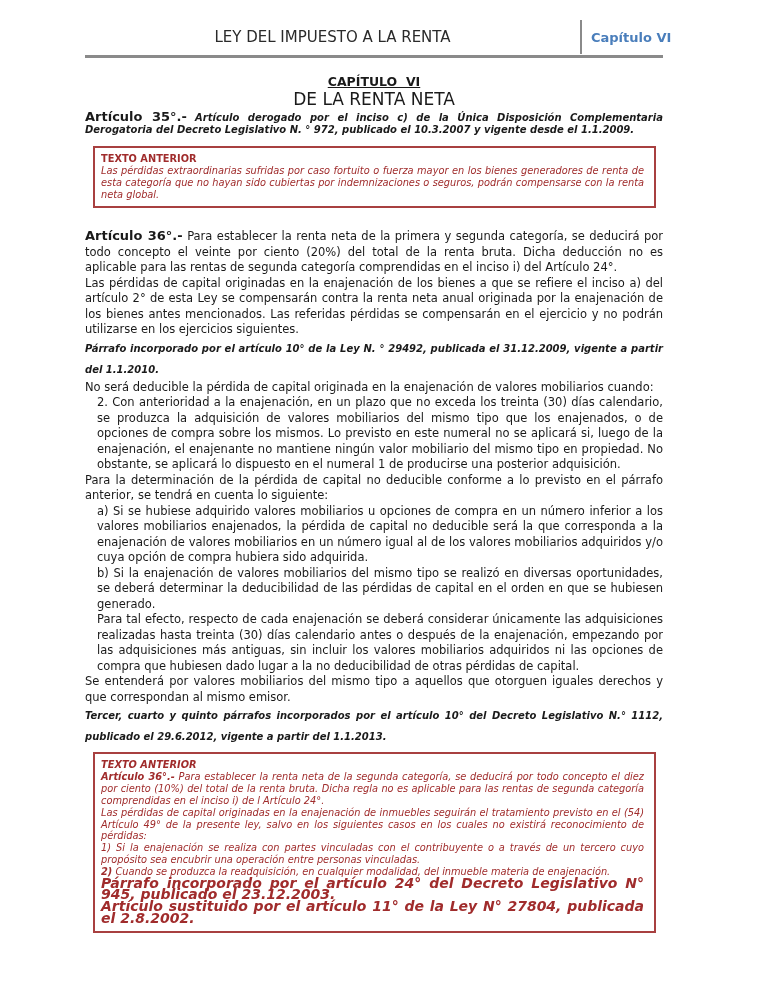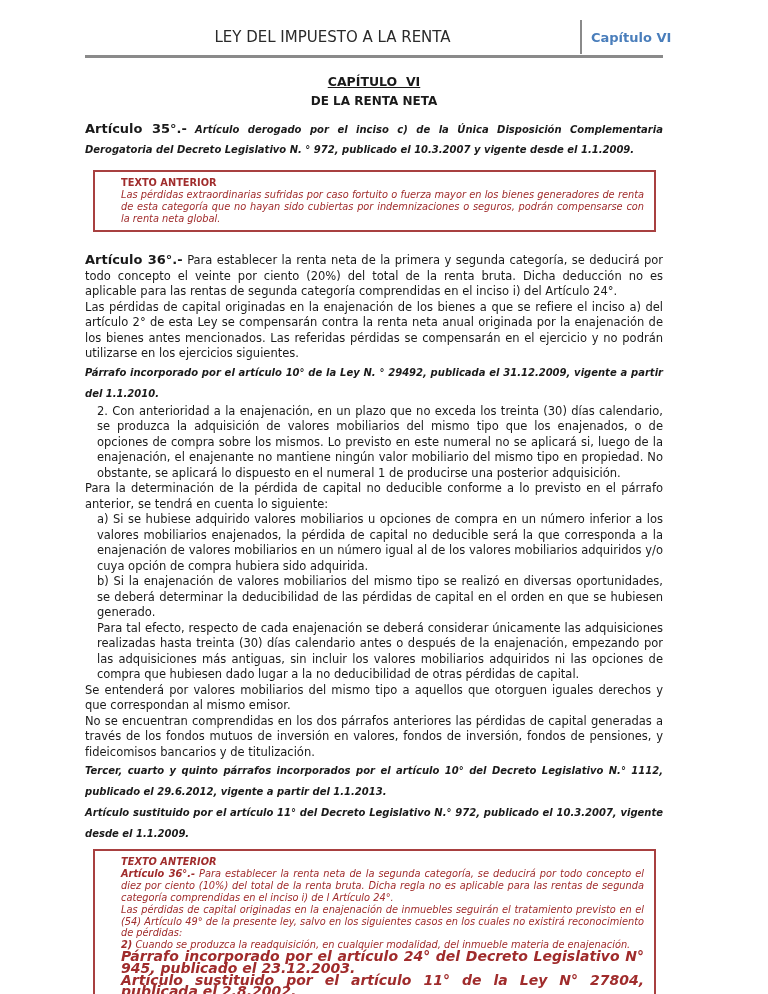--- a/index.html
+++ b/index.html
@@ -17,35 +17,35 @@
   .header { display: flex; align-items: stretch; height: 34px; }
   .header-left { flex: 1; display: flex; align-items: center; justify-content: center; }
   .header-title { font-size: 15px; color: #2a2a2a; }
   .header-right { width: 83px; border-left: 2px solid #8a8a8a; display: flex; align-items: center; padding-left: 9px; }
   .header-chapter { color: #4A7EBB; font-weight: bold; font-size: 13px; white-space: nowrap; }
   .header-rule { height: 3px; background: #8a8a8a; margin-top: 1px; }
 
   
   .chapter-heading { text-align: center; margin-top: 13px; }
   .chapter-line1 { font-weight: bold; font-size: 12.5px; text-decoration: underline; white-space: pre-wrap; line-height: 14px; display: inline-block; }
-  .chapter-line2 { font-weight: bold; font-size: 12px; line-height: 14px; }
+  .chapter-line2 { font-weight: normal; font-size: 17px; line-height: 14px; }
 
   
   .para { font-size: 11.5px; line-height: 15.5px; text-align: justify; margin: 0; }
   .para.indent { padding-left: 12px; }
   .art-label { font-weight: bold; font-size: 13px; }
   .annot { font-weight: bold; font-style: italic; font-size: 10px; }
   .note { font-weight: bold; font-style: italic; font-size: 10px; line-height: 21px; text-align: justify; margin: 0; }
-  .art35-para { font-size: 10px; line-height: 20px; text-align: justify; margin-top: 10px; }
+  .art35-para { font-size: 10px; line-height: 12px; text-align: justify; margin-top: 2px; }
 
   
   .texto-box {
     border: 2px solid #A84040;
     margin: 5px 7px 3px 8px;
-    padding: 5px 10px 6px 26px;
+    padding: 5px 10px 6px 6px;
     color: #A02C2C;
   }
   .box-heading { font-weight: bold; font-size: 9.8px; line-height: 12px; margin: 0; }
   .box-heading.it { font-style: italic; }
   .box-para { font-style: italic; font-size: 9.8px; line-height: 11.8px; text-align: justify; margin: 0; }
   .box-note { font-weight: bold; font-style: italic; font-size: 14px; line-height: 11.8px; text-align: justify; margin: 0; }
   .box-art-label { font-weight: bold; }
   .bold { font-weight: bold; }
 
   .sp-after-box { margin-top: 20px; }
@@ -79,37 +79,37 @@
     <p class="box-heading">TEXTO ANTERIOR</p>
     <p class="box-para">Las pérdidas extraordinarias sufridas por caso fortuito o fuerza mayor en los bienes generadores de renta de esta categoría que no hayan sido cubiertas por indemnizaciones o seguros, podrán compensarse con la renta neta global.</p>
   </div>
 
   <p class="para sp-after-box">
     <span class="art-label">Artículo 36°.-</span>
     <span>Para establecer la renta neta de la primera y segunda categoría, se deducirá por todo concepto el veinte por ciento (20%) del total de la renta bruta. Dicha deducción no es aplicable para las rentas de segunda categoría comprendidas en el inciso i) del Artículo 24°.</span>
   </p>
   <p class="para">Las pérdidas de capital originadas en la enajenación de los bienes a que se refiere el inciso a) del artículo 2° de esta Ley se compensarán contra la renta neta anual originada por la enajenación de los bienes antes mencionados. Las referidas pérdidas se compensarán en el ejercicio y no podrán utilizarse en los ejercicios siguientes.</p>
   <p class="note">Párrafo incorporado por el artículo 10° de la Ley N. ° 29492, publicada el 31.12.2009, vigente a partir del 1.1.2010.</p>
+  <p class="para">No será deducible la pérdida de capital originada en la enajenación de valores mobiliarios cuando:</p>
   <p class="para indent">2.  Con anterioridad a la enajenación, en un plazo que no exceda los treinta (30) días calendario, se produzca la adquisición de valores mobiliarios del mismo tipo que los enajenados, o de opciones de compra sobre los mismos. Lo previsto en este numeral no se aplicará si, luego de la enajenación, el enajenante no mantiene ningún valor mobiliario del mismo tipo en propiedad. No obstante, se aplicará lo dispuesto en el numeral 1 de producirse una posterior adquisición.</p>
   <p class="para">Para la determinación de la pérdida de capital no deducible conforme a lo previsto en el párrafo anterior, se tendrá en cuenta lo siguiente:</p>
   <p class="para indent">a) Si se hubiese adquirido valores mobiliarios u opciones de compra en un número inferior a los valores mobiliarios enajenados, la pérdida de capital no deducible será la que corresponda a la enajenación de valores mobiliarios en un número igual al de los valores mobiliarios adquiridos y/o cuya opción de compra hubiera sido adquirida.</p>
   <p class="para indent">b) Si la enajenación de valores mobiliarios del mismo tipo se realizó en diversas oportunidades, se deberá determinar la deducibilidad de las pérdidas de capital en el orden en que se hubiesen generado.</p>
   <p class="para indent">Para tal efecto, respecto de cada enajenación se deberá considerar únicamente las adquisiciones realizadas hasta treinta (30) días calendario antes o después de la enajenación, empezando por las adquisiciones más antiguas, sin incluir los valores mobiliarios adquiridos ni las opciones de compra que hubiesen dado lugar a la no deducibilidad de otras pérdidas de capital.</p>
   <p class="para">Se entenderá por valores mobiliarios del mismo tipo a aquellos que otorguen iguales derechos y que correspondan al mismo emisor.</p>
-  <p class="para">No se encuentran comprendidas en los dos párrafos anteriores las pérdidas de capital generadas a través de los fondos mutuos de inversión en valores, fondos de inversión, fondos de pensiones, y fideicomisos bancarios y de titulización.</p>
   <p class="note">Tercer, cuarto y quinto párrafos incorporados por el artículo 10° del Decreto Legislativo N.° 1112, publicado el 29.6.2012, vigente a partir del 1.1.2013.</p>
-  <p class="note">Artículo sustituido por el artículo 11° del Decreto Legislativo N.° 972, publicado el 10.3.2007, vigente desde el 1.1.2009.</p>
 
   <div class="texto-box">
     <p class="box-heading it">TEXTO ANTERIOR</p>
     <p class="box-para">
       <span class="box-art-label">Artículo 36°.-</span>
       <span>Para establecer la renta neta de la segunda categoría, se deducirá por todo concepto el diez por ciento (10%) del total de la renta bruta. Dicha regla no es aplicable para las rentas de segunda categoría comprendidas en el inciso i) de l Artículo 24°.</span>
     </p>
     <p class="box-para">Las pérdidas de capital originadas en la enajenación de inmuebles seguirán el tratamiento previsto en el (54) Artículo 49° de la presente ley, salvo en los siguientes casos en los cuales no existirá reconocimiento de pérdidas:</p>
+    <p class="box-para">1) Si la enajenación se realiza con partes vinculadas con el contribuyente o a través de un tercero cuyo propósito sea encubrir una operación entre personas vinculadas.</p>
     <p class="box-para">
       <span class="bold">2)</span>
       <span>Cuando se produzca la readquisición, en cualquier modalidad, del inmueble materia de enajenación.</span>
     </p>
     <p class="box-note">Párrafo incorporado por el artículo 24° del Decreto Legislativo N° 945, publicado el 23.12.2003.</p>
     <p class="box-note">Artículo sustituido por el artículo 11° de la Ley N° 27804, publicada el 2.8.2002.</p>
   </div>
 
 </div>
 

